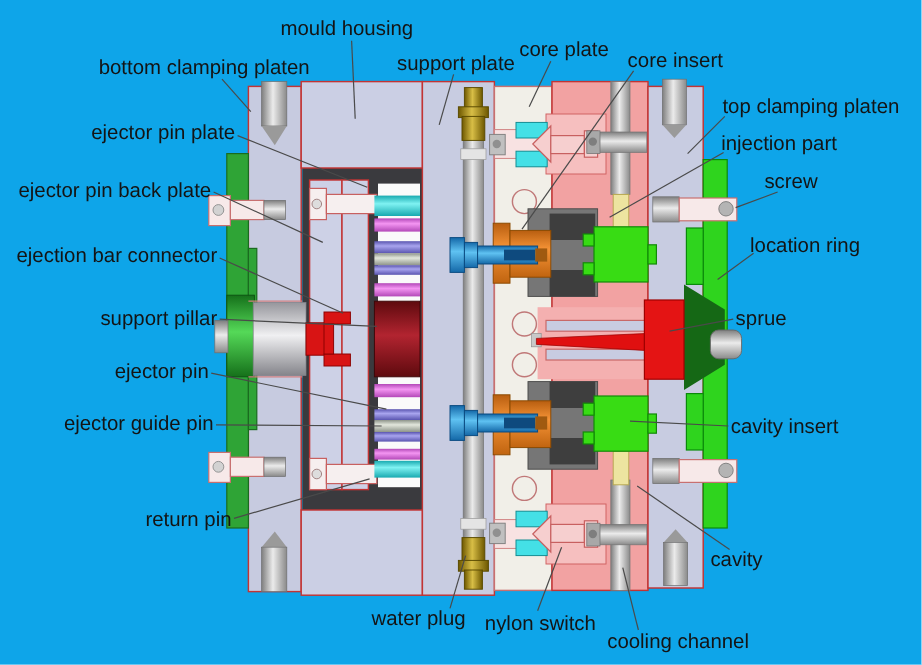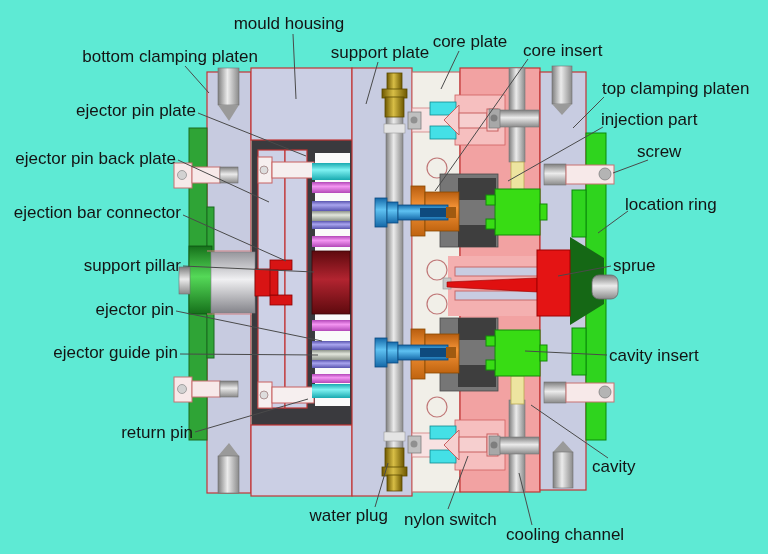--- a/index.html
+++ b/index.html
@@ -1,17 +1,17 @@
 <!DOCTYPE html>
 <html><head>
 <meta charset="utf-8">
 <style>
   html,body{margin:0;padding:0;background:#ffffff;}
   .stage{
-    position:relative;width:768px;height:554px;background:#5eead4;overflow:hidden;
+    position:relative;width:768px;height:554px;background:#0ea5e9;overflow:hidden;
     font-family:"Liberation Sans","DejaVu Sans",sans-serif;
   }
   svg{display:block;}
   text.lbl{font-family:"Liberation Sans","DejaVu Sans",sans-serif;font-size:17px;fill:#141414;}
   .leader{stroke:#4a4a4a;stroke-width:1;fill:none;}
   .plate{stroke:#c23434;stroke-width:1.2;}
   .pinkline{stroke:#c86868;stroke-width:1;}
 </style>
 </head>
 <body>

